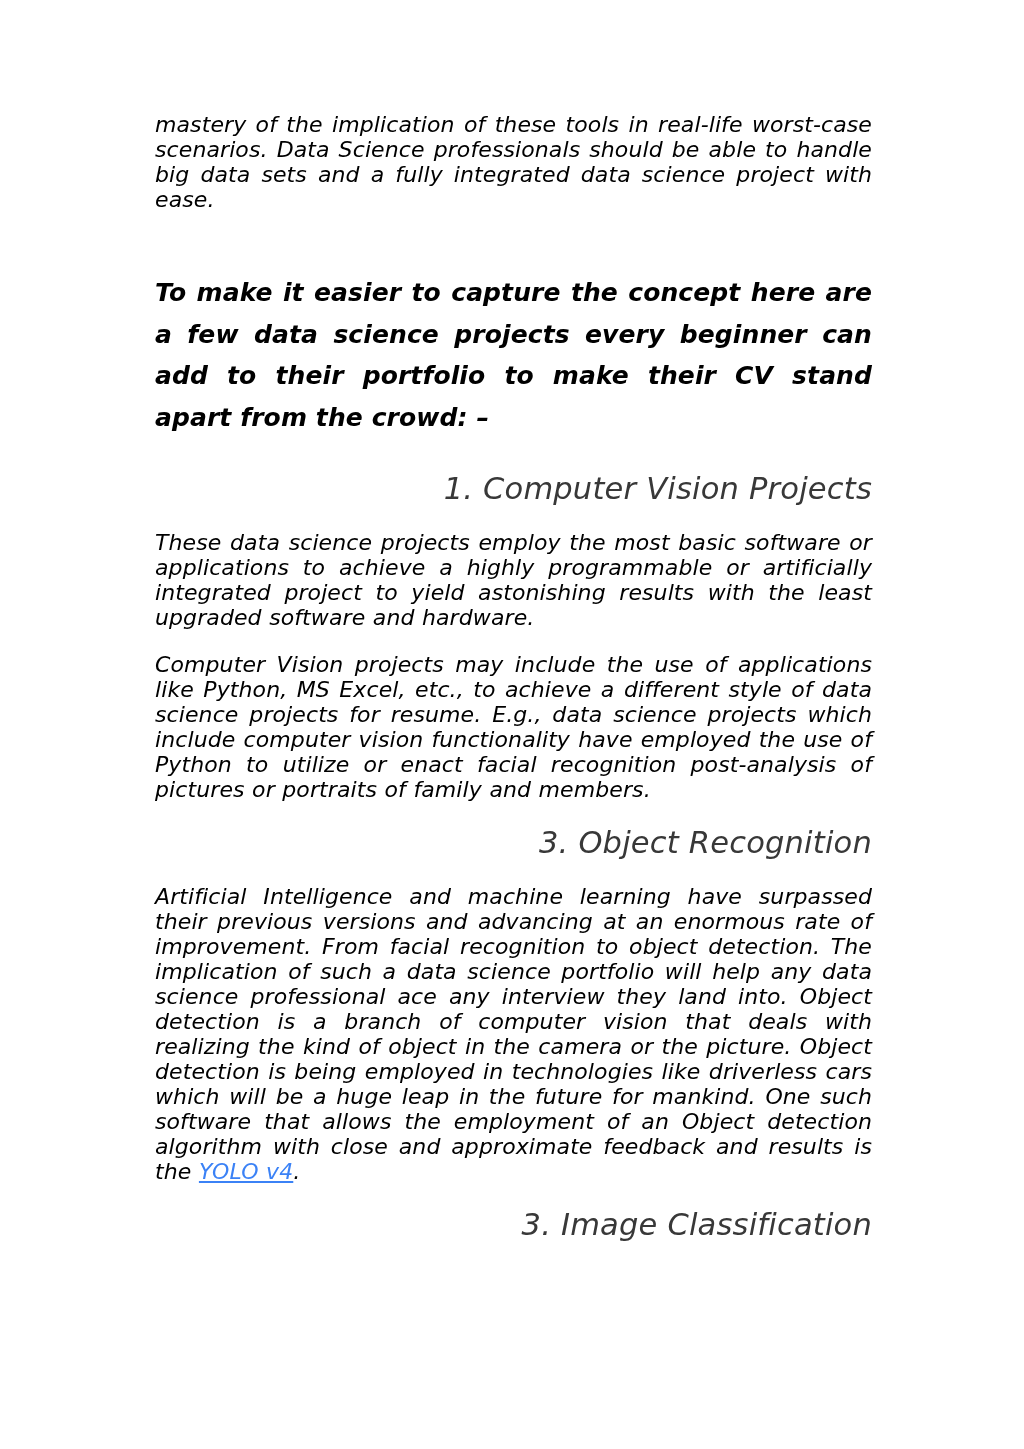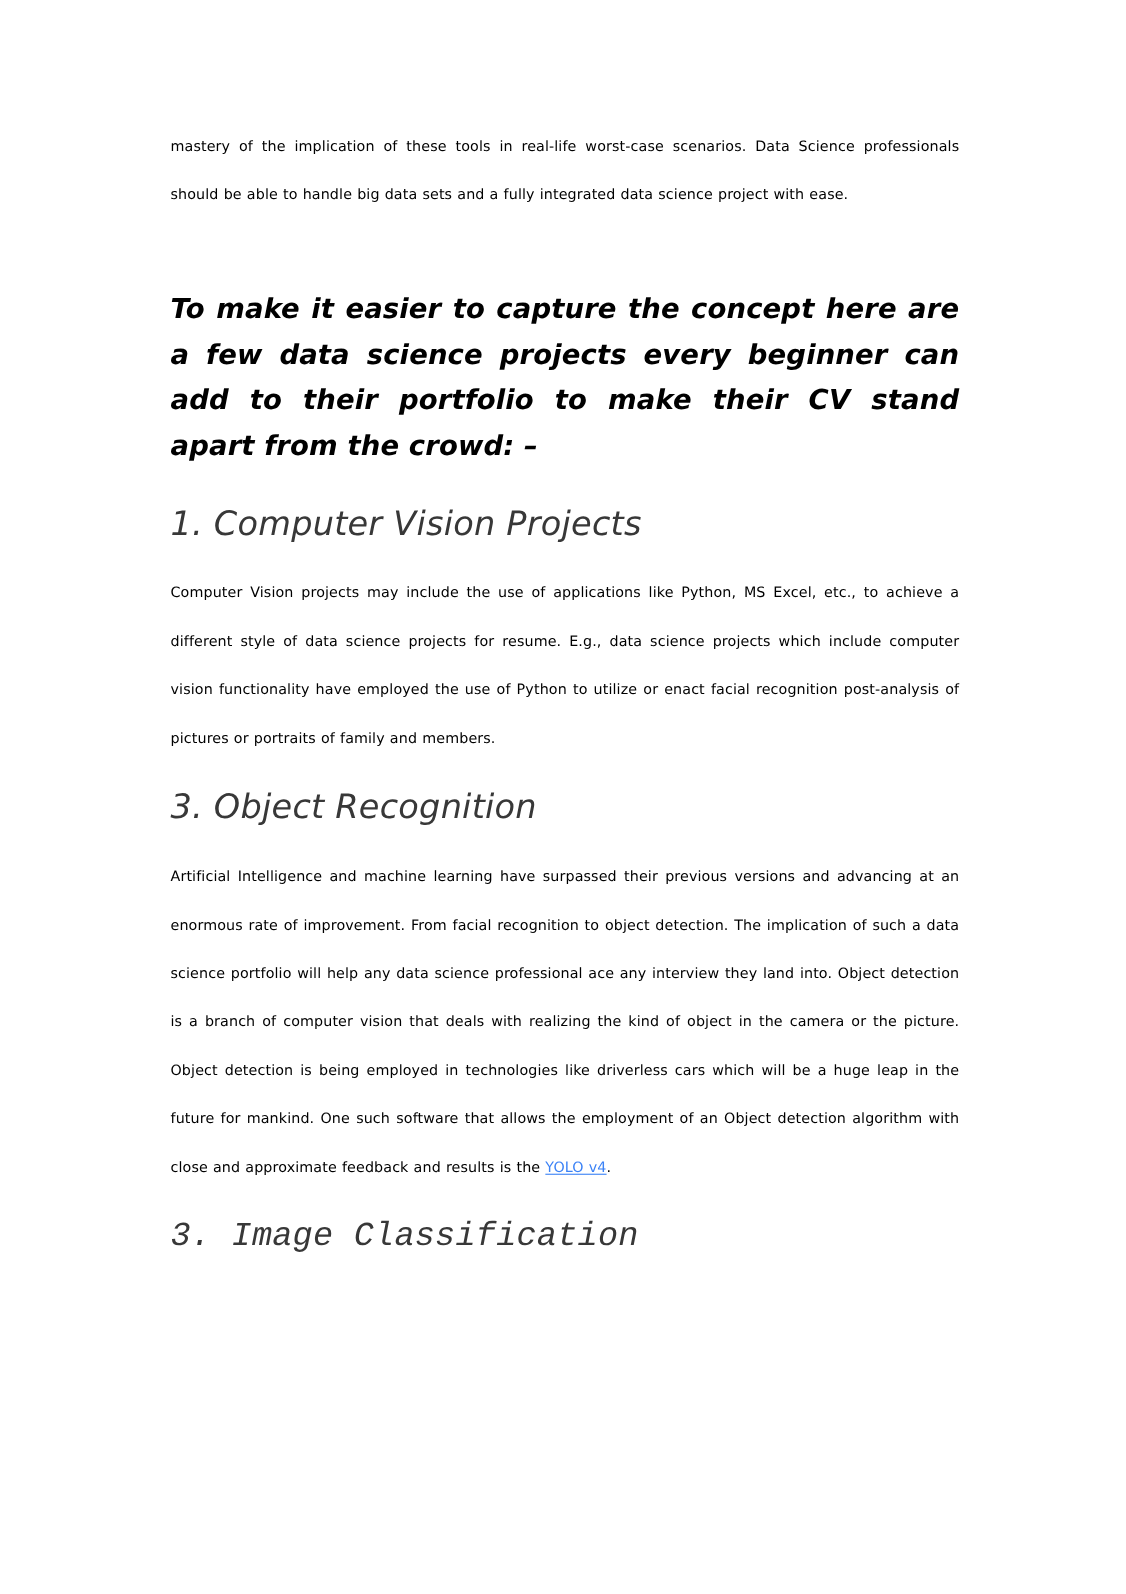--- a/index.html
+++ b/index.html
@@ -22,22 +22,23 @@
   .content {
     position: absolute;
     left: 155px;
     top: 112px;
     width: 717px;
   }
 
   
   .para {
     font-family: "DejaVu Sans", "Liberation Sans", sans-serif;
-    font-size: 13px;
-    line-height: 44px;
+    font-style: italic;
+    font-size: 22px;
+    line-height: 25px;
     color: #000000;
     text-align: justify;
     text-justify: inter-word;
     margin: 0 0 22px 0;
     letter-spacing: 0.1px;
     word-spacing: 0.4px;
   }
 
   
   .para-intro {
@@ -61,31 +62,30 @@
   
   .heading {
     font-family: "DejaVu Sans", "Liberation Sans", sans-serif;
     font-style: italic;
     font-size: 30.5px;
     line-height: 38px;
     color: #383838;
     font-weight: normal;
     margin: 0 0 22px 0;
     letter-spacing: 0.2px;
-    text-align: left;
+    text-align: right;
   }
 
   .heading.h-gap-top {
     margin-top: 20px;
   }
 
   .heading-last {
     margin-top: 20px;
     margin-bottom: 0;
-    font-family: Liberation Mono, monospace;
   }
 
   
   a.doclink {
     color: #3b82f6;
     text-decoration: underline;
     text-underline-offset: 2px;
   }
 
   
@@ -96,20 +96,21 @@
 
 <div class="page">
   <div class="content">
 
     <p class="para para-intro">mastery of the implication of these tools in real-life worst-case scenarios. Data Science professionals should be able to handle big data sets and a fully integrated data science project with ease.</p>
 
     <p class="para-bold">To make it easier to capture the concept here are a few data science projects every beginner can add to their portfolio to make their CV stand apart from the crowd: –</p>
 
     <h2 class="heading">1. Computer Vision Projects</h2>
 
+    <p class="para">These data science projects employ the most basic software or applications to achieve a highly programmable or artificially integrated project to yield astonishing results with the least upgraded software and hardware.</p>
 
     <p class="para">Computer Vision projects may include the use of applications like Python, MS Excel, etc., to achieve a different style of data science projects for resume. E.g., data science projects which include computer vision functionality have employed the use of Python to utilize or enact facial recognition post-analysis of pictures or portraits of family and members.</p>
 
     <h2 class="heading h-gap-top">3. Object Recognition</h2>
 
     <p class="para"><span>Artificial Intelligence and machine learning have surpassed their previous versions and advancing at an enormous rate of improvement. From facial recognition to object detection. The implication of such a data science portfolio will help any data science professional ace any interview they land into. Object detection is a branch of computer vision that deals with realizing the kind of object in the camera or the picture. Object detection is being employed in technologies like driverless cars which will be a huge leap in the future for mankind. One such software that allows the employment of an Object detection algorithm with close and approximate feedback and results is the </span><a class="doclink" href="#">YOLO v4</a><span>.</span></p>
 
     <h2 class="heading heading-last">3. Image Classification</h2>
 
   </div>

